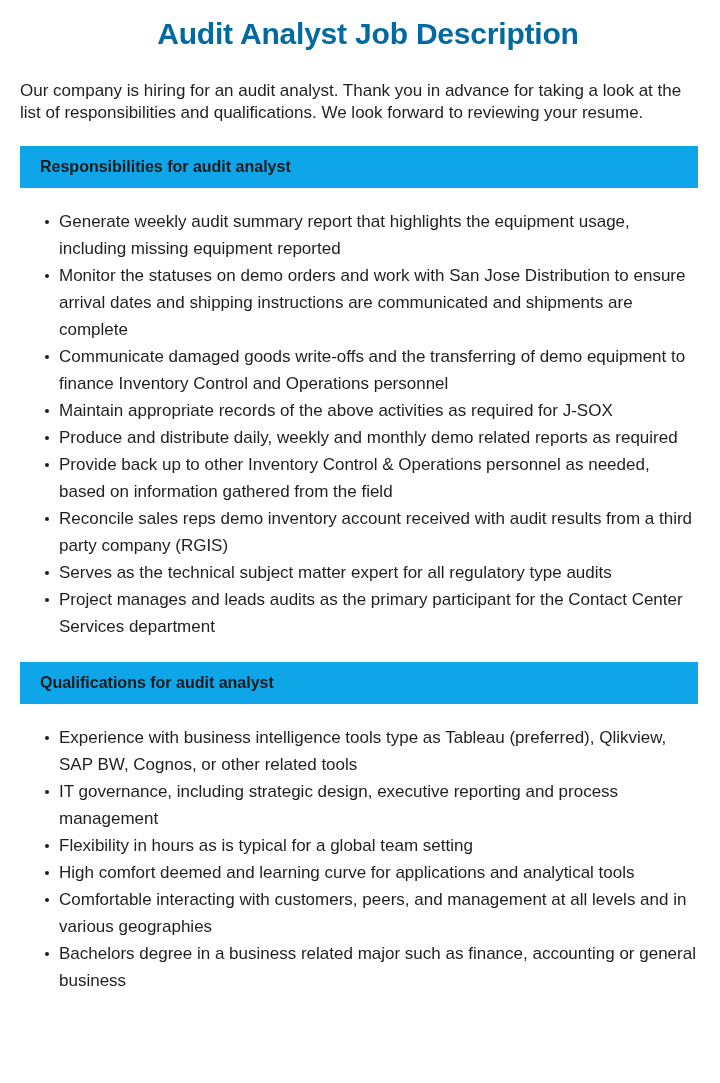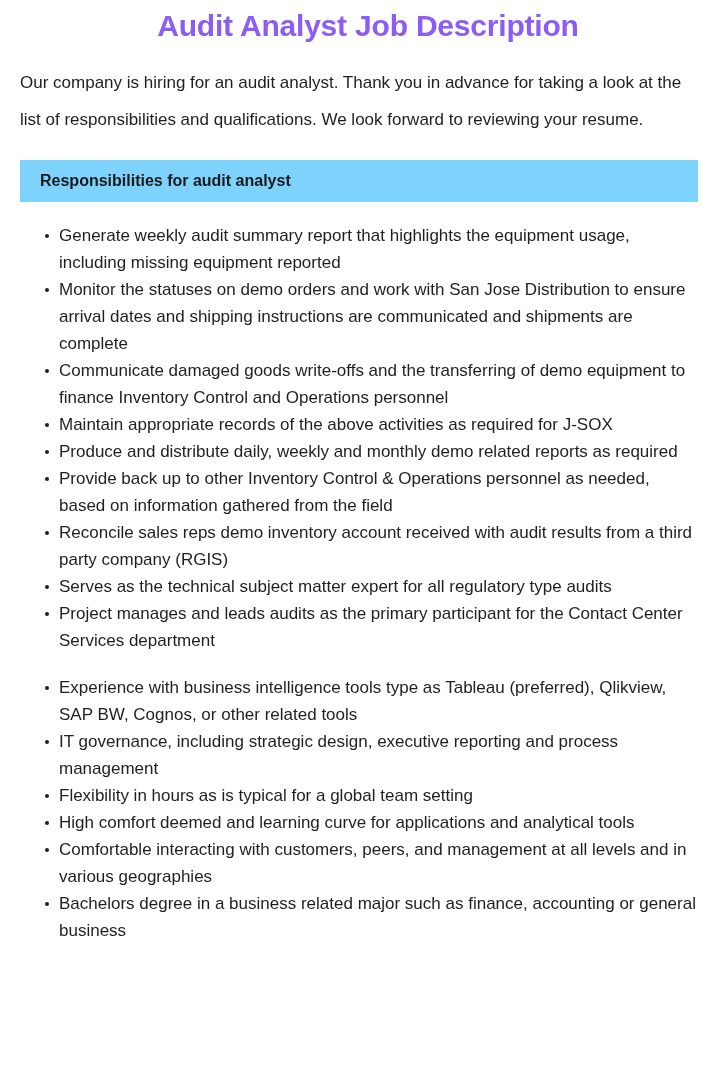--- a/index.html
+++ b/index.html
@@ -19,41 +19,41 @@
     width: 720px;
     box-sizing: border-box;
     padding: 0;
   }
 
   .doc-title {
     font-size: 30px;
     font-weight: bold;
     text-align: center;
     letter-spacing: -0.2px;
-    margin: 0;
+    margin: 8px;
     padding: 6px 20px 0 36px;
     line-height: 40px;
-    color: #8b5cf6;
+    color: #0369a1;
   }
 
   .intro {
     margin: 0;
     padding: 18px 22px 0 20px;
     font-size: 17px;
-    line-height: 37px;
+    line-height: 22px;
     color: #1f1f1f;
   }
 
   .section {
     margin: 0;
     padding: 0;
   }
 
   .section-header {
-    background: #7dd3fc;
+    background: #0ea5e9;
     margin: 22px 22px 0 20px;
     padding: 11px 0 11px 20px;
     box-sizing: border-box;
   }
 
   .section-header-text {
     font-size: 16px;
     font-weight: bold;
     color: #1a1a1a;
     line-height: 20px;
@@ -110,20 +110,23 @@
       <li>Maintain appropriate records of the above activities as required for J-SOX</li>
       <li>Produce and distribute daily, weekly and monthly demo related reports as required</li>
       <li>Provide back up to other Inventory Control &amp; Operations personnel as needed, based on information gathered from the field</li>
       <li>Reconcile sales reps demo inventory account received with audit results from a third party company (RGIS)</li>
       <li>Serves as the technical subject matter expert for all regulatory type audits</li>
       <li>Project manages and leads audits as the primary participant for the Contact Center Services department</li>
     </ul>
   </div>
 
   <div class="section">
+    <div class="section-header">
+      <span class="section-header-text">Qualifications for audit analyst</span>
+    </div>
     <ul class="bullet-list">
       <li>Experience with business intelligence tools type as Tableau (preferred), Qlikview, SAP BW, Cognos, or other related tools</li>
       <li>IT governance, including strategic design, executive reporting and process management</li>
       <li>Flexibility in hours as is typical for a global team setting</li>
       <li>High comfort deemed and learning curve for applications and analytical tools</li>
       <li>Comfortable interacting with customers, peers, and management at all levels and in various geographies</li>
       <li>Bachelors degree in a business related major such as finance, accounting or general business</li>
     </ul>
   </div>
 

